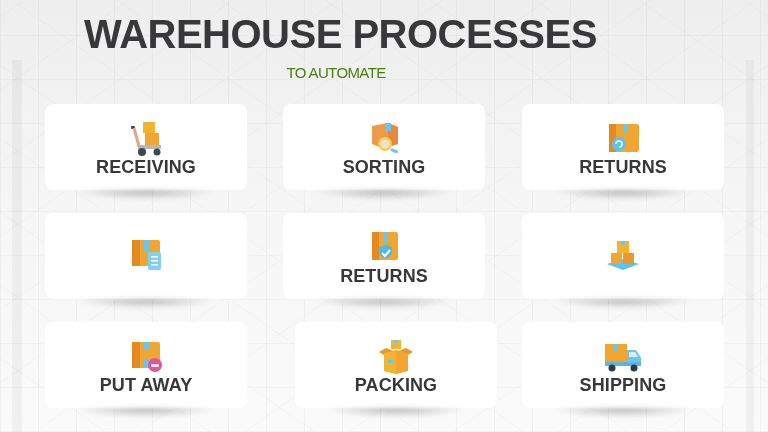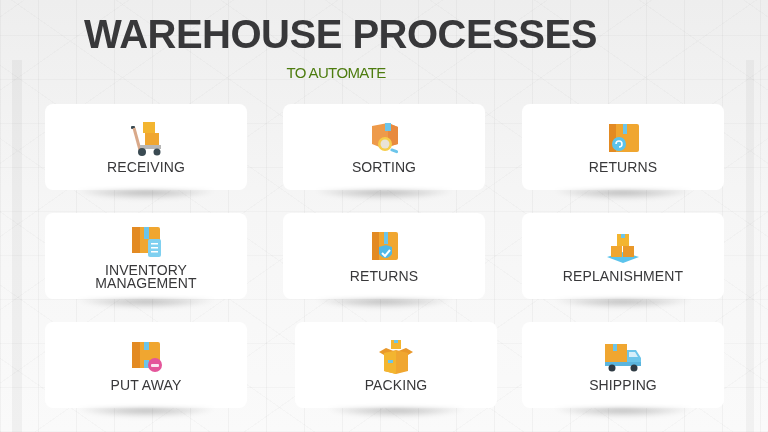--- a/index.html
+++ b/index.html
@@ -40,21 +40,21 @@
       background: #ffffff; border-radius: 8px;
       display: flex; flex-direction: column; align-items: center; justify-content: center;
     }
     .card::after {
       content: ""; position: absolute; left: 30px; right: 30px; bottom: -10px; height: 10px;
       background: radial-gradient(ellipse at center top, rgba(0,0,0,0.28), rgba(0,0,0,0) 70%);
       filter: blur(2px);
     }
     .icon { width: 40px; height: 38px; margin-bottom: 3px; display: block; }
     .label {
-      font-weight: 400; font-size: 14px; color: #38383a; text-align: center;
+      font-weight: 700; font-size: 18px; color: #38383a; text-align: center;
       line-height: 13px; letter-spacing: 0.1px; white-space: pre-line;
     }
   </style>
 </head>
 <body>
 
 <div class="bg"></div>
 
 <h1 class="title">WAREHOUSE PROCESSES</h1>
 <div class="subtitle">TO AUTOMATE</div>
@@ -98,22 +98,20 @@
 <div class="card" style="left:45px; top:213px;">
   <svg class="icon" viewBox="0 0 40 38">
     <rect x="6" y="4" width="28" height="26" rx="2" fill="#f0a630"></rect>
     <rect x="6" y="4" width="8" height="26" fill="#e38a22"></rect>
     <rect x="18" y="4" width="5" height="12" fill="#6cc5ea"></rect>
     <rect x="22" y="16" width="13" height="18" rx="2" fill="#7fd0f0"></rect>
     <rect x="25" y="20" width="7" height="1.5" fill="#ffffff"></rect>
     <rect x="25" y="24" width="7" height="1.5" fill="#ffffff"></rect>
     <rect x="25" y="28" width="7" height="1.5" fill="#ffffff"></rect>
   </svg>
-  <div class="label">INVENTORY
-MANAGEMENT</div>
 </div>
 
 <div class="card" style="left:283px; top:213px;">
   <svg class="icon" viewBox="0 0 40 38">
     <rect x="8" y="3" width="26" height="28" rx="2" fill="#f0a630"></rect>
     <rect x="8" y="3" width="7" height="28" fill="#e38a22"></rect>
     <rect x="20" y="3" width="4" height="12" fill="#6cc5ea"></rect>
     <path d="M15 18 L22 16 L28 18 L28 25 Q22 33 15 25 Z" fill="#4fb8e6"></path>
     <path d="M18 24 L21 27 L26 21" stroke="#ffffff" stroke-width="2" fill="none"></path>
   </svg>
@@ -121,21 +119,20 @@
 </div>
 
 <div class="card" style="left:522px; top:213px;">
   <svg class="icon" viewBox="0 0 40 38">
     <path d="M4 28 L20 34 L36 28 L20 23 Z" fill="#5bc3ec"></path>
     <rect x="8" y="17" width="11" height="11" fill="#f0a630"></rect>
     <rect x="20" y="17" width="11" height="11" fill="#e9982a"></rect>
     <rect x="14" y="5" width="12" height="12" fill="#f3b530"></rect>
     <rect x="18" y="5" width="4" height="4" fill="#6cc5ea"></rect>
   </svg>
-  <div class="label">REPLANISHMENT</div>
 </div>
 
 <div class="card" style="left:45px; top:322px;">
   <svg class="icon" viewBox="0 0 40 38">
     <rect x="6" y="4" width="28" height="26" rx="2" fill="#f0a630"></rect>
     <rect x="6" y="4" width="8" height="26" fill="#e38a22"></rect>
     <rect x="18" y="4" width="5" height="8" fill="#6cc5ea"></rect>
     <rect x="18" y="22" width="5" height="8" fill="#6cc5ea"></rect>
     <circle cx="29" cy="27" r="7" fill="#e4559a"></circle>
     <rect x="25" y="26" width="8" height="3" rx="1" fill="#ffffff" opacity="0.85"></rect>

